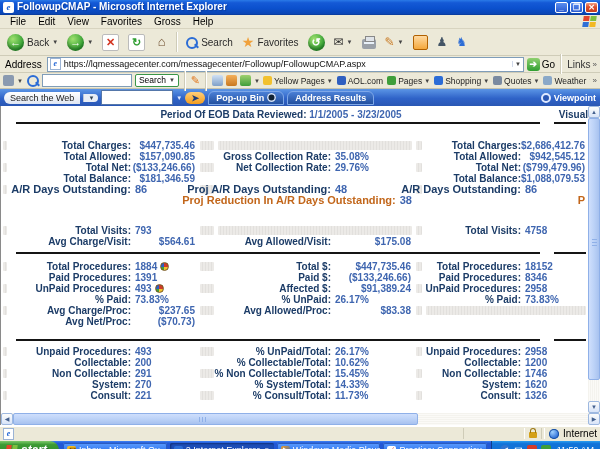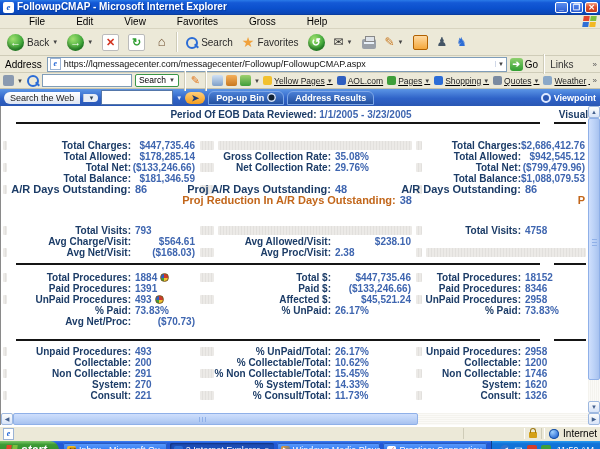--- a/index.html
+++ b/index.html
@@ -9,21 +9,21 @@
   
   .titlebar{height:15px;background:linear-gradient(180deg,#2a7ae8 0%,#1459d6 20%,#0b50cd 60%,#0a45b4 100%);display:flex;align-items:center;padding:0 2px;border-bottom:1px solid #0a3da0;box-sizing:border-box;}
   .titlebar .ticon{width:11px;height:11px;background:#fff;border-radius:2px;color:#1a62d5;font:bold italic 9px/11px "Liberation Serif",serif;text-align:center;margin:0 3px 0 1px;}
   .titlebar .ttext{color:#fff;font:bold 10px/14px "Liberation Sans",sans-serif;text-shadow:1px 1px 1px #0a3da0;flex:1;white-space:nowrap;overflow:hidden;}
   .winbtn{width:13px;height:11px;margin-left:2px;border:1px solid #fff;border-radius:2px;box-sizing:border-box;font:bold 8px/9px "Liberation Sans",sans-serif;color:#fff;text-align:center;}
   .b-min,.b-res{background:linear-gradient(180deg,#5a8ef0,#2a5bd0);}
   .b-close{background:linear-gradient(180deg,#f0a086,#dd4f2c 45%,#c63d1d);}
 
   
   .menubar{height:13px;background:#ece9d8;display:flex;align-items:center;border-bottom:1px solid #d8d4c0;padding-left:4px;}
-  .menubar span{font:10px/13px "Liberation Sans",sans-serif;color:#000;padding:0 6px;margin-left:19px;}
+  .menubar span{font:10px/13px "Liberation Sans",sans-serif;color:#000;padding:0 6px;}
   .menubar .flag{margin-left:auto;margin-right:4px;width:13px;height:11px;display:grid;grid-template-columns:6px 6px;grid-template-rows:5px 5px;gap:1px;transform:skewX(-8deg);}
   .flag i{display:block;}
   .flag i:nth-child(1){background:#e5442c;}.flag i:nth-child(2){background:#7fbf3f;}
   .flag i:nth-child(3){background:#2f6fd6;}.flag i:nth-child(4){background:#f2b822;}
 
   
   .toolbar{height:26px;background:#ece9d8;display:flex;align-items:center;border-bottom:1px solid #cfccb8;padding:0 3px;gap:1px;}
   .tbtn{display:flex;align-items:center;gap:3px;padding:1px 4px;border-radius:2px;font:10px "Liberation Sans",sans-serif;color:#2b2b2b;white-space:nowrap;}
   .circ{width:17px;height:17px;border-radius:50%;color:#fff;font:bold 11px/16px "Liberation Sans",sans-serif;text-align:center;box-shadow:inset 0 -3px 3px rgba(0,0,0,.25);}
   .c-green{background:radial-gradient(circle at 35% 30%,#9fe06f,#2f9e31 70%);}
@@ -45,49 +45,49 @@
 
   
   .addrbar{height:16px;background:#ece9d8;display:flex;align-items:center;border-bottom:1px solid #cfccb8;padding:0 3px;gap:3px;}
   .addrbar .lbl{font:10px "Liberation Sans",sans-serif;color:#000;padding:0 2px;}
   .addrfield{flex:1;height:13px;background:#fff;border:1px solid #7f9db9;display:flex;align-items:center;padding:0 2px;gap:3px;overflow:hidden;}
   .pageicon{width:9px;height:10px;background:#fff;border:1px solid #9bb3d4;color:#2b6cd6;font:bold italic 8px/9px "Liberation Serif",serif;text-align:center;flex:none;}
   .addrfield .url{font:9px "Liberation Sans",sans-serif;color:#111;white-space:nowrap;}
   .addrfield .ddv{margin-left:auto;font-size:6px;color:#444;border-left:1px solid #d0d8e8;padding-left:2px;}
   .gobtn{display:flex;align-items:center;gap:2px;font:10px "Liberation Sans",sans-serif;}
   .gocirc{width:13px;height:13px;border-radius:3px;background:linear-gradient(180deg,#8fd06f,#2f9e31);color:#fff;font:bold 9px/13px "Liberation Sans",sans-serif;text-align:center;}
-  .links{display:flex;align-items:center;gap:19px;font:10px "Liberation Sans",sans-serif;color:#333;}
+  .links{display:flex;align-items:center;gap:2px;font:10px "Liberation Sans",sans-serif;color:#333;}
   .chev{font-size:8px;color:#555;}
 
   
   .srchbar{height:15px;background:#ece9d8;display:flex;align-items:center;border-bottom:1px solid #c6c3ae;padding:0 3px;gap:3px;font:8.5px "Liberation Sans",sans-serif;white-space:nowrap;}
   .srchbar input{width:84px;height:11px;border:1px solid #7f9db9;font:8.5px "Liberation Sans",sans-serif;padding:0 2px;}
   .sbtn{border:1px solid #3a9648;background:#fff;border-radius:2px;padding:0 3px;height:11px;display:flex;align-items:center;gap:3px;font:8.5px/11px "Liberation Sans",sans-serif;}
   .pencil{color:#e07820;font-size:11px;}
   .micon{width:11px;height:11px;border-radius:2px;display:inline-block;}
-  .linkitems{display:flex;align-items:center;gap:4px;overflow:hidden;flex:1;text-decoration:underline;}
+  .linkitems{display:flex;align-items:center;gap:4px;overflow:hidden;flex:1;}
   .linkitem{display:flex;align-items:center;gap:2px;color:#222;}
   .li-ic{width:9px;height:9px;border-radius:2px;display:inline-block;}
 
   
   .bluebar{height:17px;background:linear-gradient(180deg,#5b95e6,#2f63c8 55%,#2a57b4);display:flex;align-items:center;padding:0 4px;gap:3px;font:bold 9px "Liberation Sans",sans-serif;color:#fff;}
   .pill{background:linear-gradient(180deg,#fff,#dfe6f2);color:#222;border-radius:7px 0 0 7px;padding:1px 6px;font-weight:normal;}
   .pilldd{background:#e8edf6;color:#345;border-radius:0 7px 7px 0;padding:1px 4px;font-size:6px;border-left:1px solid #b8c4da;}
   .bluebar input{width:66px;height:11px;border:1px solid #5577aa;font:9px "Liberation Sans",sans-serif;}
   .bgo{width:20px;height:12px;border-radius:7px;background:linear-gradient(180deg,#ffcf7a,#f39c1d);color:#1c3c77;font:bold 9px/12px "Liberation Sans",sans-serif;text-align:center;}
   .btab{background:linear-gradient(180deg,#4a7fd6,#23509f);border:1px solid #7fa8e8;border-radius:6px 6px 0 0;padding:1px 7px;display:flex;align-items:center;gap:3px;}
   .btab .tic{width:9px;height:9px;border-radius:50%;background:#123;box-shadow:inset 0 0 0 1.5px #cfe0ff;}
   .brand{margin-left:auto;display:flex;align-items:center;gap:3px;font-weight:bold;}
   .eye{width:10px;height:10px;border-radius:50%;border:2px solid #dfe9ff;box-sizing:border-box;background:#2a57b4;}
 
   
   .content{position:relative;height:319px;background:#fff;border-left:1px solid #8a8a8a;box-sizing:border-box;overflow:hidden;}
   .cbody{position:absolute;left:0;top:0;right:12px;bottom:12px;overflow:hidden;}
   .chead{position:relative;height:13px;margin-top:2px;}
-  .chead .cen{position:absolute;left:16px;width:548px;text-align:center;font:bold 10px/13px "Liberation Sans",sans-serif;color:#1c3c67;}
+  .chead .cen{position:absolute;left:6px;width:548px;text-align:center;font:bold 10px/13px "Liberation Sans",sans-serif;color:#1c3c67;}
   .chead .cen b{color:#3f66b0;}
   .chead .rgt{position:absolute;right:0;font:bold 10px/13px "Liberation Sans",sans-serif;color:#1c3c67;}
   .divider{display:flex;margin-top:1px;}
   .divider .d1{flex:1;margin-left:15px;border-top:2px solid #151515;}
   .divider .d2{width:32px;margin-left:14px;margin-right:2px;border-top:2px solid #151515;}
   .dv-2{margin-top:5px;}
   .dv-3{margin-top:12px;}
   .sec-1{margin-top:16px;}.sec-2{margin-top:19px;}.sec-3{margin-top:7px;}.sec-4{margin-top:5px;}
   .row{display:grid;grid-template-columns:8px 125px 64px 1fr 118px 80px 10px 100px 64px;height:11px;align-items:stretch;font:bold 10px/11px "Liberation Sans",sans-serif;}
   .row.emph{font-size:11px;}
@@ -329,21 +329,21 @@
               <div class="cell fillc"></div>
               <div class="cell lab">Total Charges:</div>
               <div class="cell val num">
                 <span>$2,686,412.76</span>
               </div>
             </div>
             <div class="row even">
               <div class="cell fillc"></div>
               <div class="cell lab">Total Allowed:</div>
               <div class="cell val num">
-                <span>$178,285.14</span>
+                <span>$157,090.85</span>
               </div>
               <div class="cell fillc"></div>
               <div class="cell lab">Gross Collection Rate:</div>
               <div class="cell val">
                 <span>35.08%</span>
               </div>
               <div class="cell fillc"></div>
               <div class="cell lab">Total Allowed:</div>
               <div class="cell val num">
                 <span>$942,545.12</span>
@@ -428,35 +428,21 @@
             </div>
             <div class="row even">
               <div class="cell fillc"></div>
               <div class="cell lab">Avg Charge/Visit:</div>
               <div class="cell val num">
                 <span>$564.61</span>
               </div>
               <div class="cell fillc"></div>
               <div class="cell lab">Avg Allowed/Visit:</div>
               <div class="cell val num">
-                <span>$238.10</span>
-              </div>
-              <div class="cell fillc"></div>
-              <div class="cell fillc" style="grid-column: span 2;"></div>
-            </div>
-            <div class="row odd">
-              <div class="cell fillc"></div>
-              <div class="cell lab">Avg Net/Visit:</div>
-              <div class="cell val num">
-                <span>($168.03)</span>
-              </div>
-              <div class="cell fillc"></div>
-              <div class="cell lab">Avg Proc/Visit:</div>
-              <div class="cell val">
-                <span>2.38</span>
+                <span>$175.08</span>
               </div>
               <div class="cell fillc"></div>
               <div class="cell fillc" style="grid-column: span 2;"></div>
             </div>
           </div>
           <div class="divider dv-2">
             <div class="d1"></div>
             <div class="d2"></div>
           </div>
           <div class="section sec-3">
@@ -498,21 +484,21 @@
             <div class="row odd">
               <div class="cell fillc"></div>
               <div class="cell lab">UnPaid Procedures:</div>
               <div class="cell val">
                 <span>493</span>
                 <span class="pie"></span>
               </div>
               <div class="cell fillc"></div>
               <div class="cell lab">Affected $:</div>
               <div class="cell val num">
-                <span>$45,521.24</span>
+                <span>$91,389.24</span>
               </div>
               <div class="cell fillc"></div>
               <div class="cell lab">UnPaid Procedures:</div>
               <div class="cell val">
                 <span>2958</span>
               </div>
             </div>
             <div class="row even">
               <div class="cell fillc"></div>
               <div class="cell lab">% Paid:</div>
@@ -522,20 +508,34 @@
               <div class="cell fillc"></div>
               <div class="cell lab">% UnPaid:</div>
               <div class="cell val">
                 <span>26.17%</span>
               </div>
               <div class="cell fillc"></div>
               <div class="cell lab">% Paid:</div>
               <div class="cell val">
                 <span>73.83%</span>
               </div>
+            </div>
+            <div class="row odd">
+              <div class="cell fillc"></div>
+              <div class="cell lab">Avg Charge/Proc:</div>
+              <div class="cell val num">
+                <span>$237.65</span>
+              </div>
+              <div class="cell fillc"></div>
+              <div class="cell lab">Avg Allowed/Proc:</div>
+              <div class="cell val num">
+                <span>$83.38</span>
+              </div>
+              <div class="cell fillc"></div>
+              <div class="cell fillc" style="grid-column: span 2;"></div>
             </div>
             <div class="row even">
               <div class="cell fillc"></div>
               <div class="cell lab">Avg Net/Proc:</div>
               <div class="cell val num">
                 <span>($70.73)</span>
               </div>
               <div class="cell fillc"></div>
               <div class="cell fillc" style="grid-column: span 2;"></div>
               <div class="cell fillc"></div>

